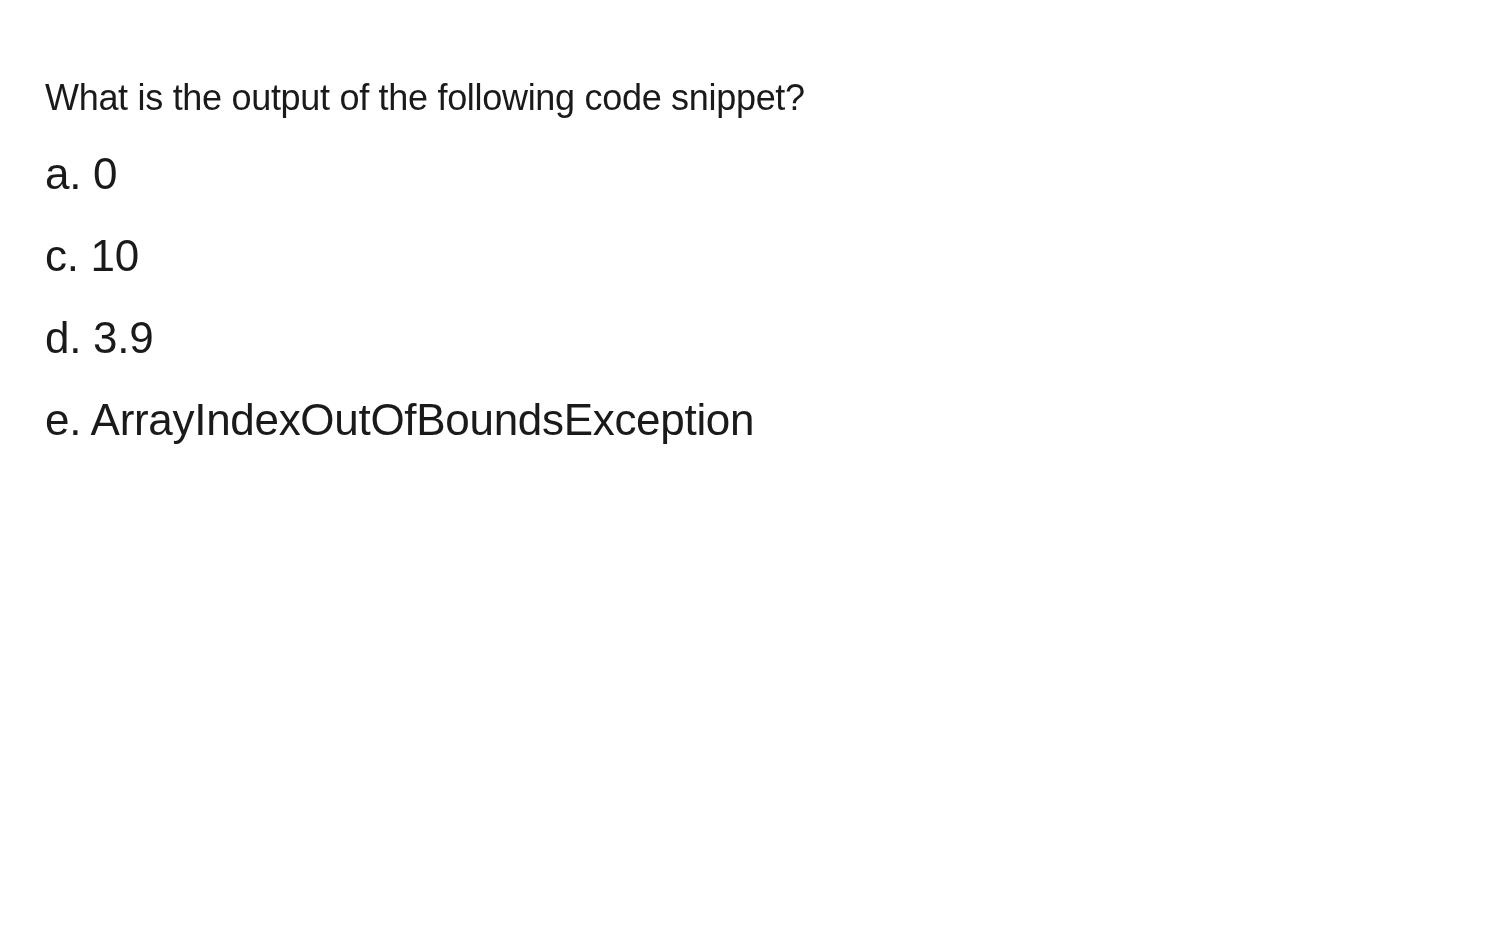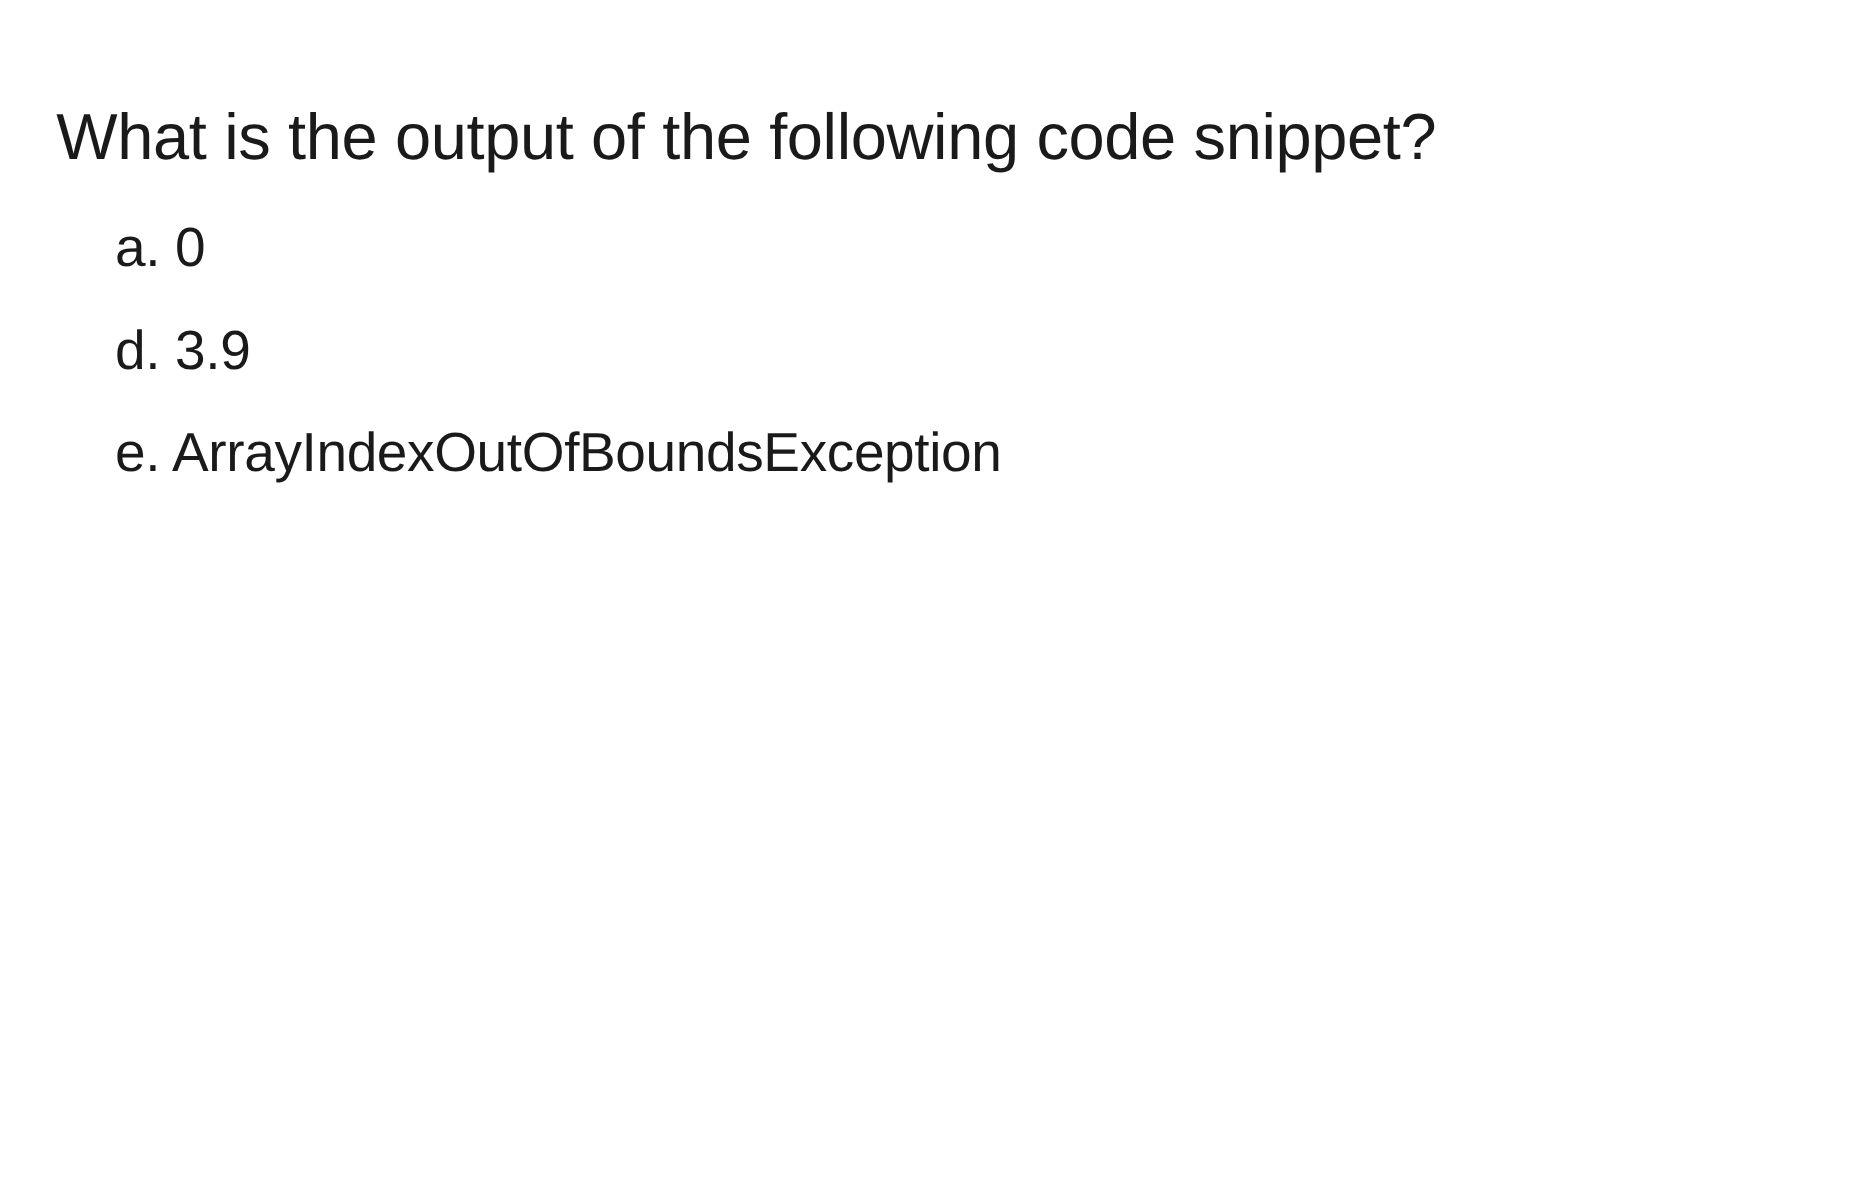--- a/index.html
+++ b/index.html
@@ -13,46 +13,49 @@
     height: 952px;
     font-family: -apple-system, BlinkMacSystemFont, "Segoe UI", Helvetica, Arial, sans-serif;
     color: #1a1a1a;
     padding: 70px 45px 45px 45px;
   }
   .content {
     display: flex;
     flex-direction: column;
   }
   .question-line {
-    font-size: 52px;
+    font-size: 36px;
     line-height: 1.55;
     letter-spacing: -0.3px;
     margin-bottom: 14px;
     font-weight: 400;
   }
   .answer-line {
     font-size: 44px;
     line-height: 1.55;
     letter-spacing: -0.3px;
     margin-bottom: 14px;
     font-weight: 400;
-    margin-left: 47px;
   }
 </style>
 </head>
 <body>
 
 <div class="content">
   <div class="question-line">What is the output of the following code snippet?</div>
 
   <div class="answer-line">
     <span>a.</span>
     <span>0</span>
   </div>
   <div class="answer-line">
+    <span>c.</span>
+    <span>10</span>
+  </div>
+  <div class="answer-line">
     <span>d.</span>
     <span>3.9</span>
   </div>
   <div class="answer-line">
     <span>e.</span>
     <span>ArrayIndexOutOfBoundsException</span>
   </div>
 </div>
 
 </body></html>

